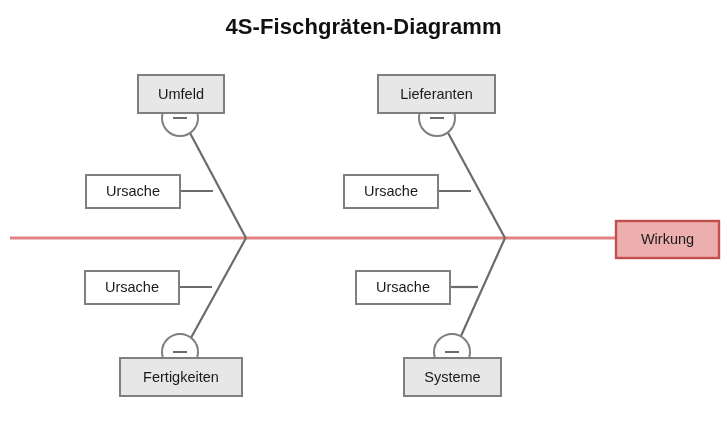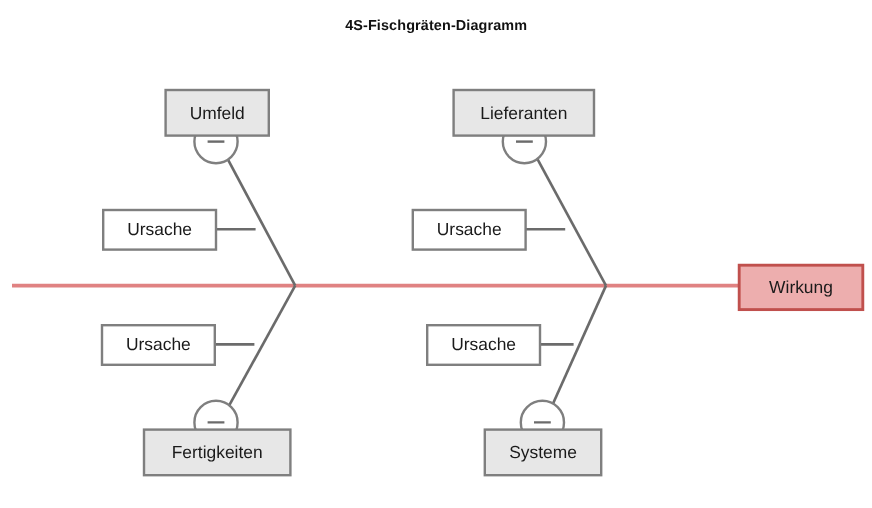--- a/index.html
+++ b/index.html
@@ -20,21 +20,21 @@
     width: 727px;
     height: 423px;
     background: #ffffff;
   }
   .page-title {
     position: absolute;
     top: 14px;
     left: 0;
     width: 727px;
     text-align: center;
-    font-size: 12px;
+    font-size: 22px;
     font-weight: bold;
     color: #111111;
     letter-spacing: 0.1px;
     font-family: "Liberation Sans", sans-serif;
   }
   svg.fishbone {
     position: absolute;
     top: 0;
     left: 0;
     width: 727px;

